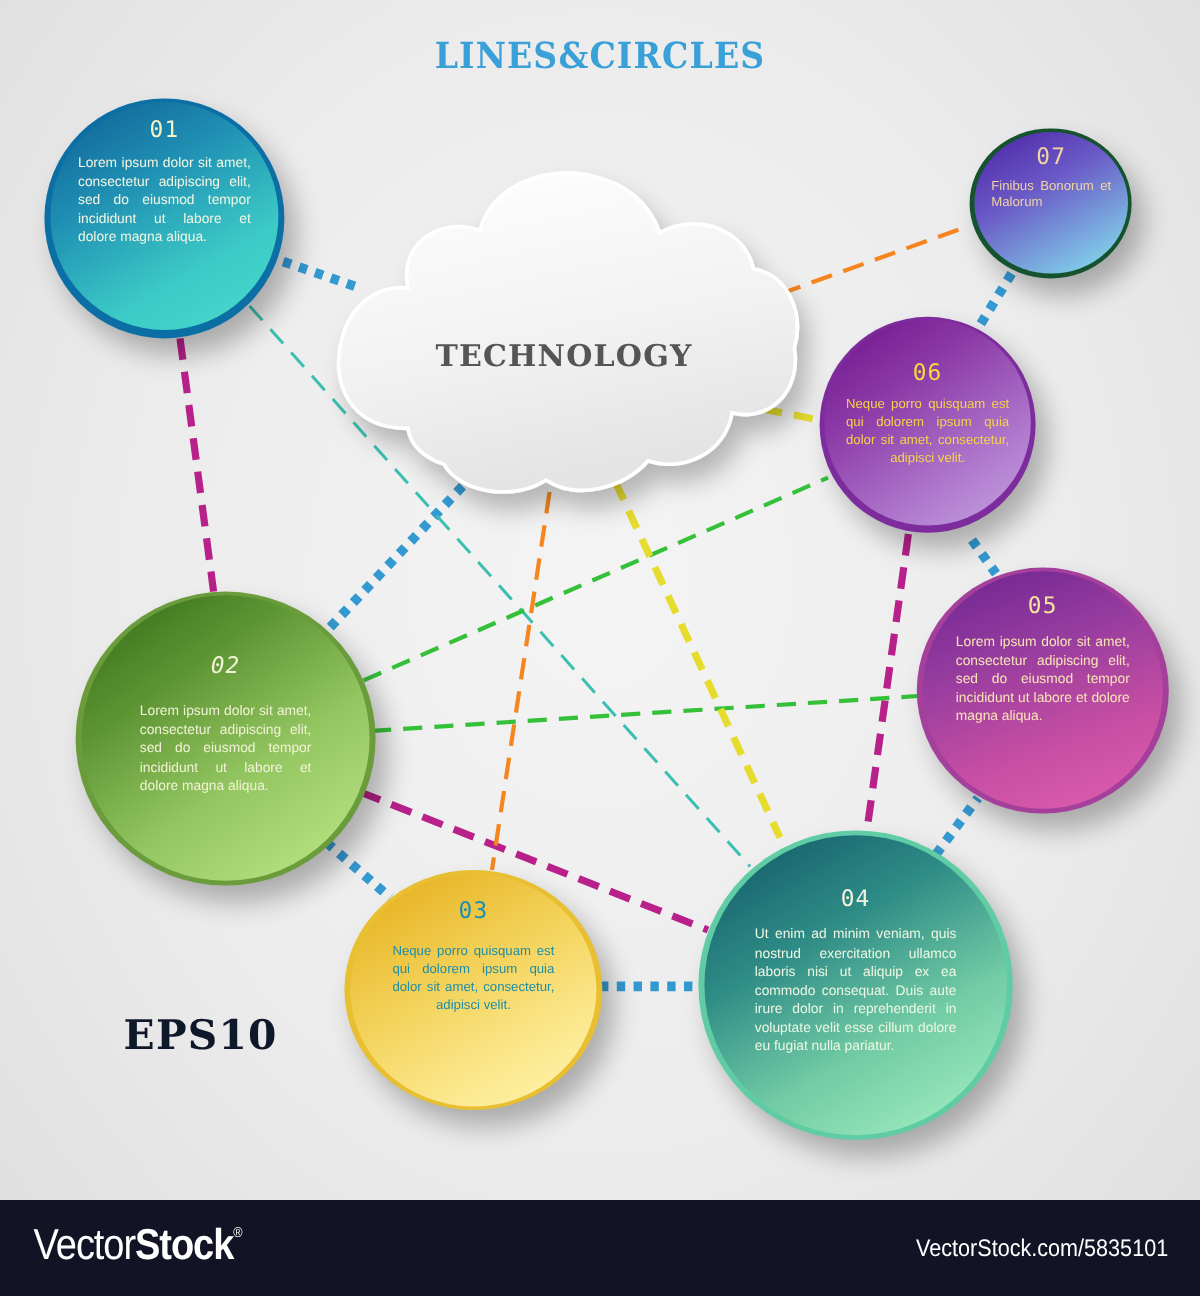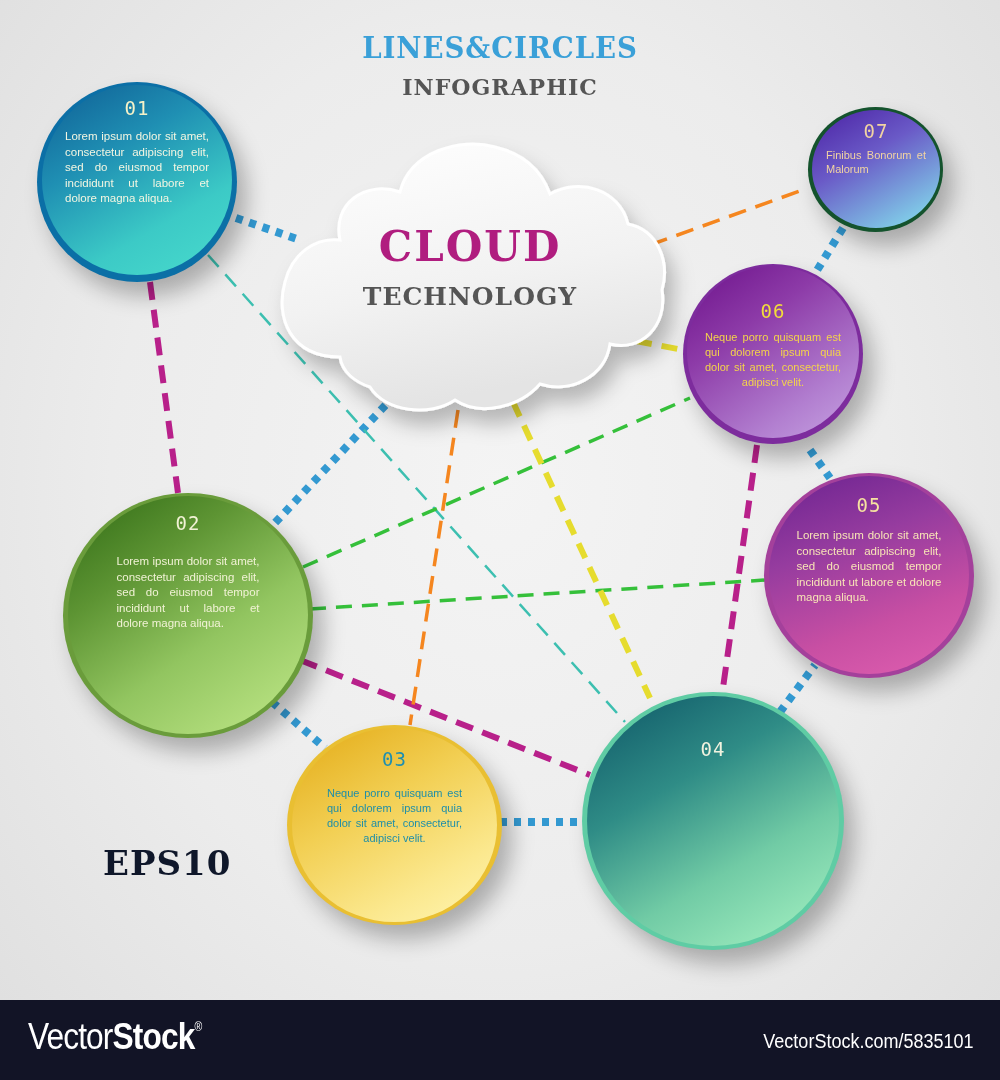--- a/index.html
+++ b/index.html
@@ -77,21 +77,21 @@
 
   .c5 { left: 764px; top: 473px; width: 210px; height: 205px; background: #a4409b; }
   .c5 .inner { left: 5px; top: 3px; width: 200px; height: 198px;
     background: linear-gradient(160deg, #6b2290 0%, #963c9f 35%, #c84fa3 70%, #e05fb0 100%); }
   .c5 .num { color: #f6e3a0; margin-top: 18px; }
   .c5 .text { color: #f8e4b6; width: 145px; margin-top: 12px; }
 
   .c2 { left: 63px; top: 493px; width: 250px; height: 245px; background: #6a9c3b; }
   .c2 .inner { left: 5px; top: 3px; width: 240px; height: 238px;
     background: linear-gradient(145deg, #2f6a14 0%, #5d9433 30%, #92c560 60%, #c2e98a 100%); }
-  .c2 .num { color: #f1f2d5; margin-top: 16px; }
+  .c2 .num { color: #f1f2d5; margin-top: 48px; font-style: italic; }
   .c2 .text { color: #f1f2d5; width: 143px; margin-top: 20px; }
 
   .c3 { left: 287px; top: 725px; width: 215px; height: 200px; background: #e9bf32; }
   .c3 .inner { left: 5px; top: 3px; width: 205px; height: 194px;
     background: linear-gradient(150deg, #e3aa15 0%, #f2cf53 40%, #fbe88e 75%, #fff6b4 100%); }
   .c3 .num { color: #1f8fb0; margin-top: 20px; }
   .c3 .text { color: #1e8ea8; width: 135px; margin-top: 16px; font-size: 11px; line-height: 15px; }
 
   .c4 { left: 582px; top: 692px; width: 262px; height: 258px; background: #5fcca4; }
   .c4 .inner { left: 5px; top: 4px; width: 252px; height: 250px;
@@ -159,21 +159,20 @@
       <line x1="650" y1="245" x2="808" y2="188"></line>
     </g>
 
     <g stroke="#e6dc2e" stroke-width="6" fill="none" stroke-dasharray="16 10">
       <line x1="513" y1="402" x2="650" y2="698"></line>
       <line x1="636" y1="341" x2="683" y2="350"></line>
     </g>
   </svg>
 
   <div class="title-main">LINES&amp;CIRCLES</div>
-  <div class="title-sub">INFOGRAPHIC</div>
 
   <div class="cloud">
     <svg viewBox="0 0 400 285">
       <defs>
         <linearGradient id="cg" x1="0" y1="0" x2="0.3" y2="1">
           <stop offset="0" stop-color="#ffffff"></stop>
           <stop offset="0.6" stop-color="#f2f2f2"></stop>
           <stop offset="1" stop-color="#e4e4e4"></stop>
         </linearGradient>
         <filter id="cs" x="-20%" y="-20%" width="140%" height="150%">
@@ -187,21 +186,20 @@
            C140,20 190,5 225,15
            C255,22 272,40 280,62
            C310,45 350,58 358,92
            C388,98 400,130 392,158
            C398,195 370,220 340,212
            C335,245 300,262 270,252
            C250,275 210,285 185,268
            C160,285 115,280 100,255
            C85,250 72,240 70,225 Z"></path>
     </svg>
-    <div class="cloud-title">CLOUD</div>
     <div class="cloud-sub">TECHNOLOGY</div>
   </div>
 
   <div class="circle c1">
     <div class="inner">
       <div class="num">01</div>
       <div class="text">Lorem ipsum dolor sit amet, consectetur adipiscing elit, sed do eiusmod tempor incididunt ut labore et dolore magna aliqua.</div>
     </div>
   </div>
 
@@ -236,20 +234,21 @@
   <div class="circle c3">
     <div class="inner">
       <div class="num">03</div>
       <div class="text center-last">Neque porro quisquam est qui dolorem ipsum quia dolor sit amet, consectetur, adipisci velit.</div>
     </div>
   </div>
 
   <div class="circle c4">
     <div class="inner">
       <div class="num">04</div>
+      <div class="text">Ut enim ad minim veniam, quis nostrud exercitation ullamco laboris nisi ut aliquip ex ea commodo consequat. Duis aute irure dolor in reprehenderit in voluptate velit esse cillum dolore eu fugiat nulla pariatur.</div>
     </div>
   </div>
 
   <div class="eps">EPS10</div>
 </div>
 
 <div class="footer">
   <div class="brand">
     <span>Vector</span><span class="bold">Stock</span><sup>®</sup>
   </div>

